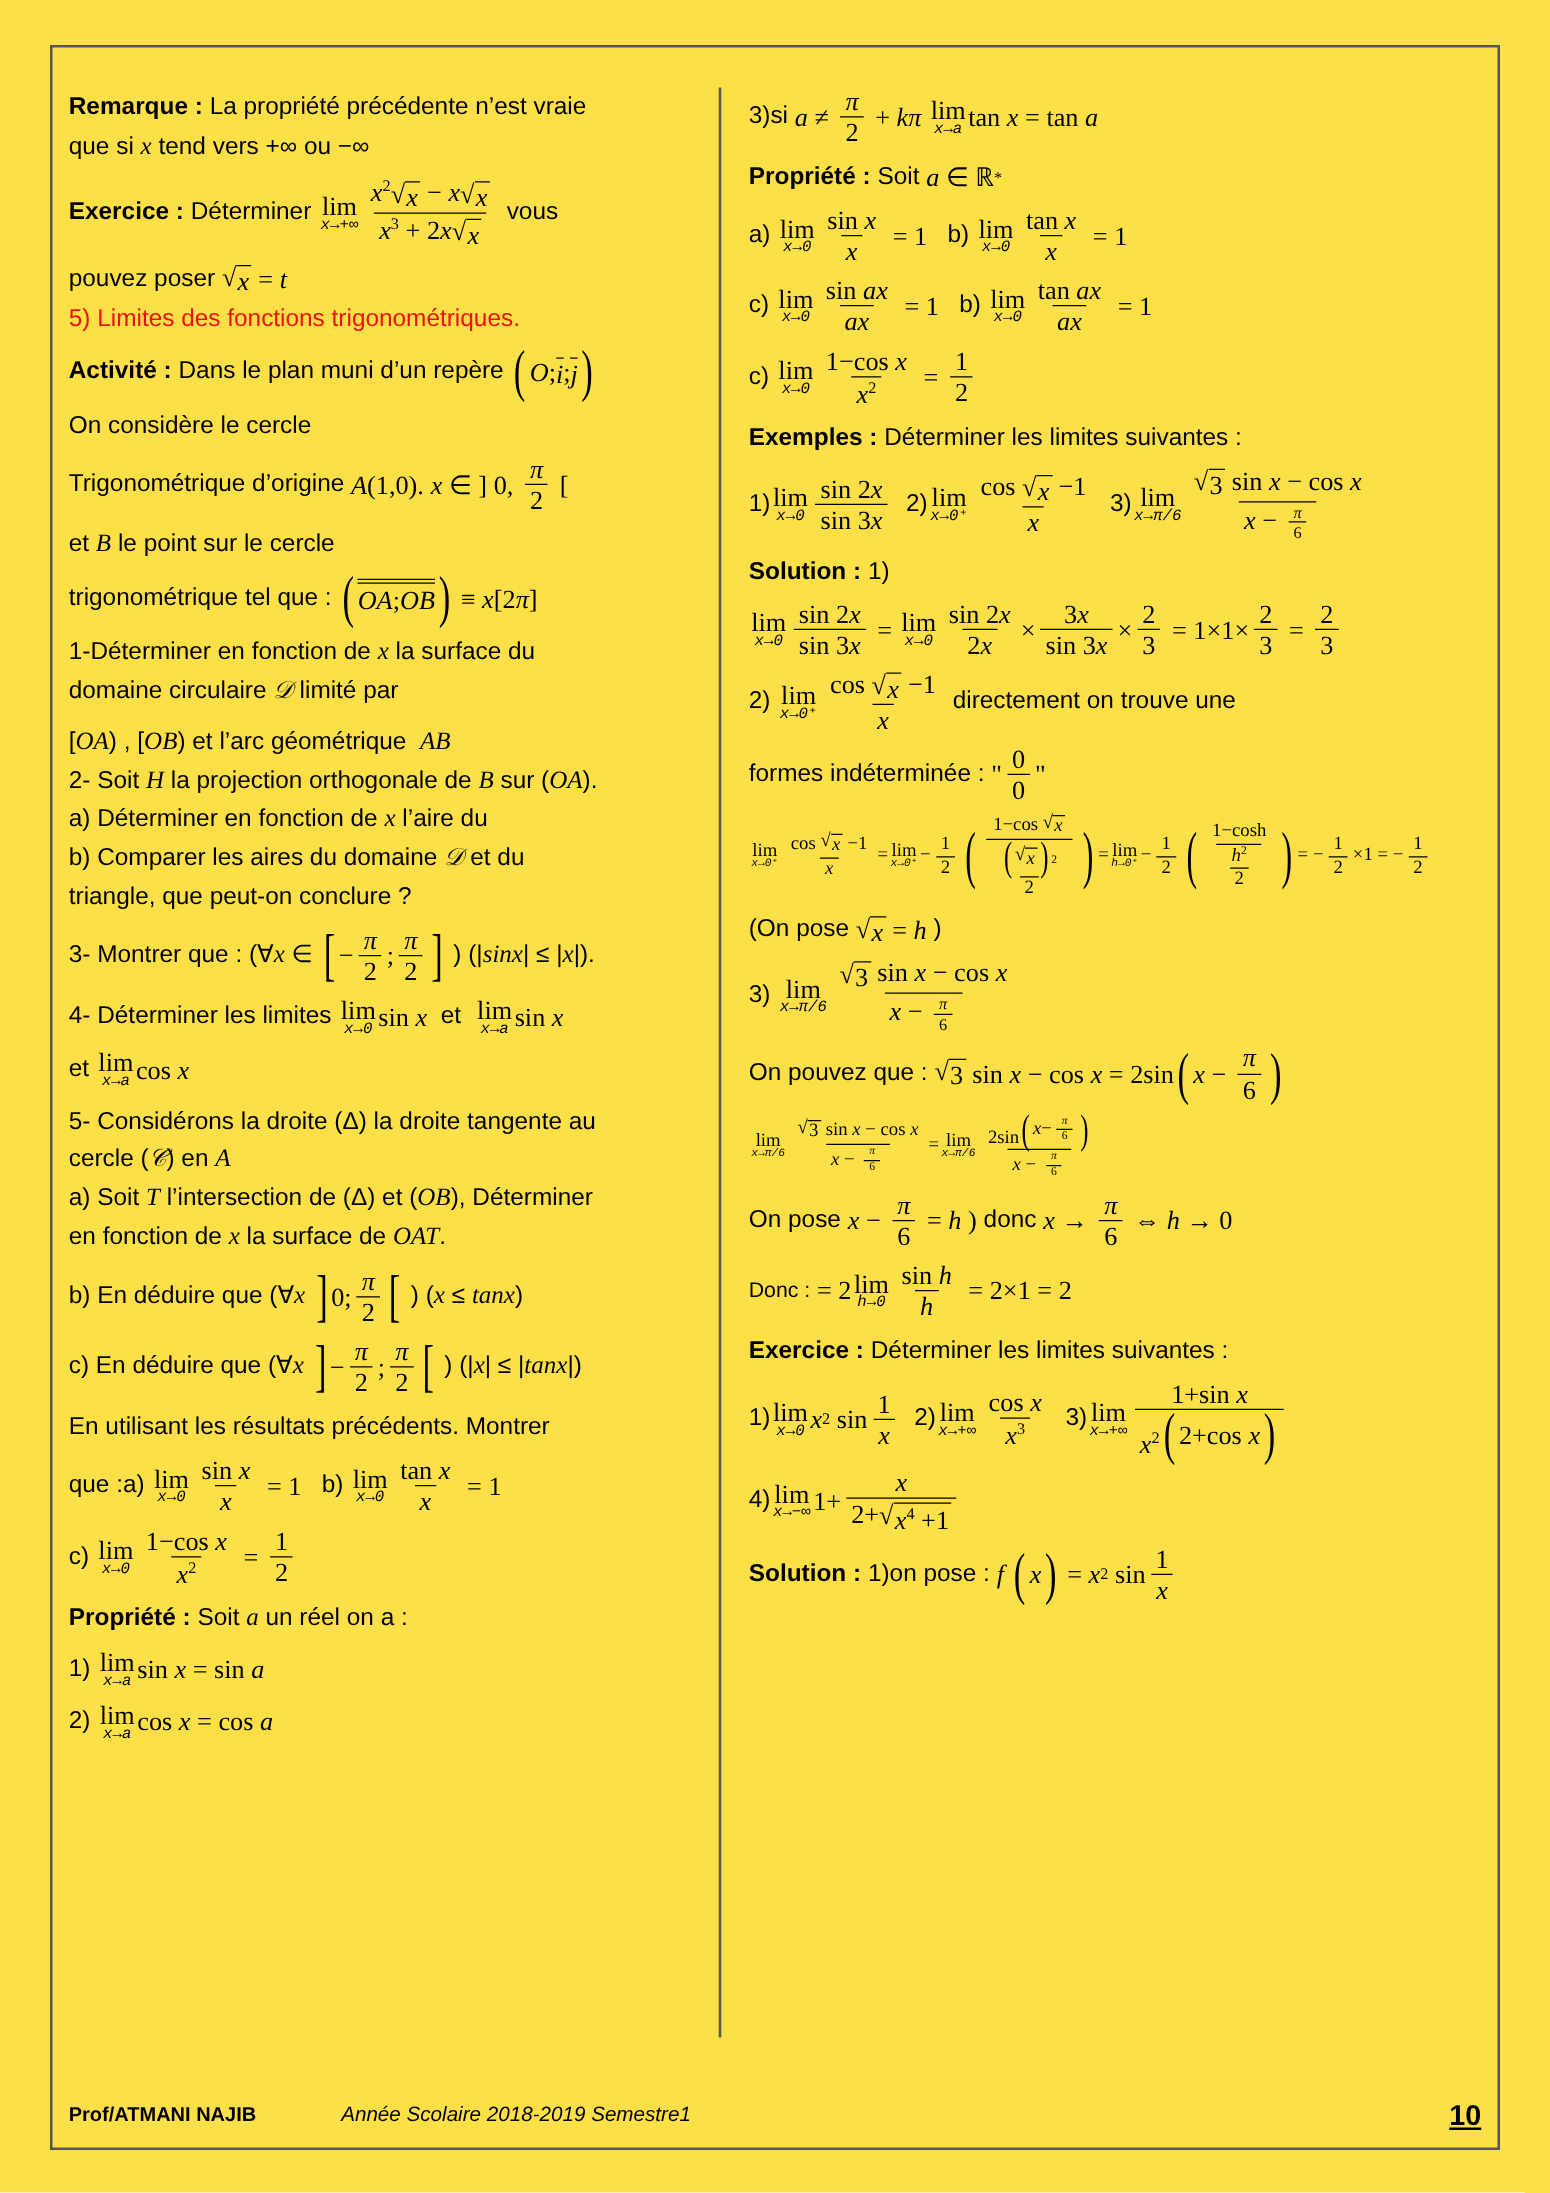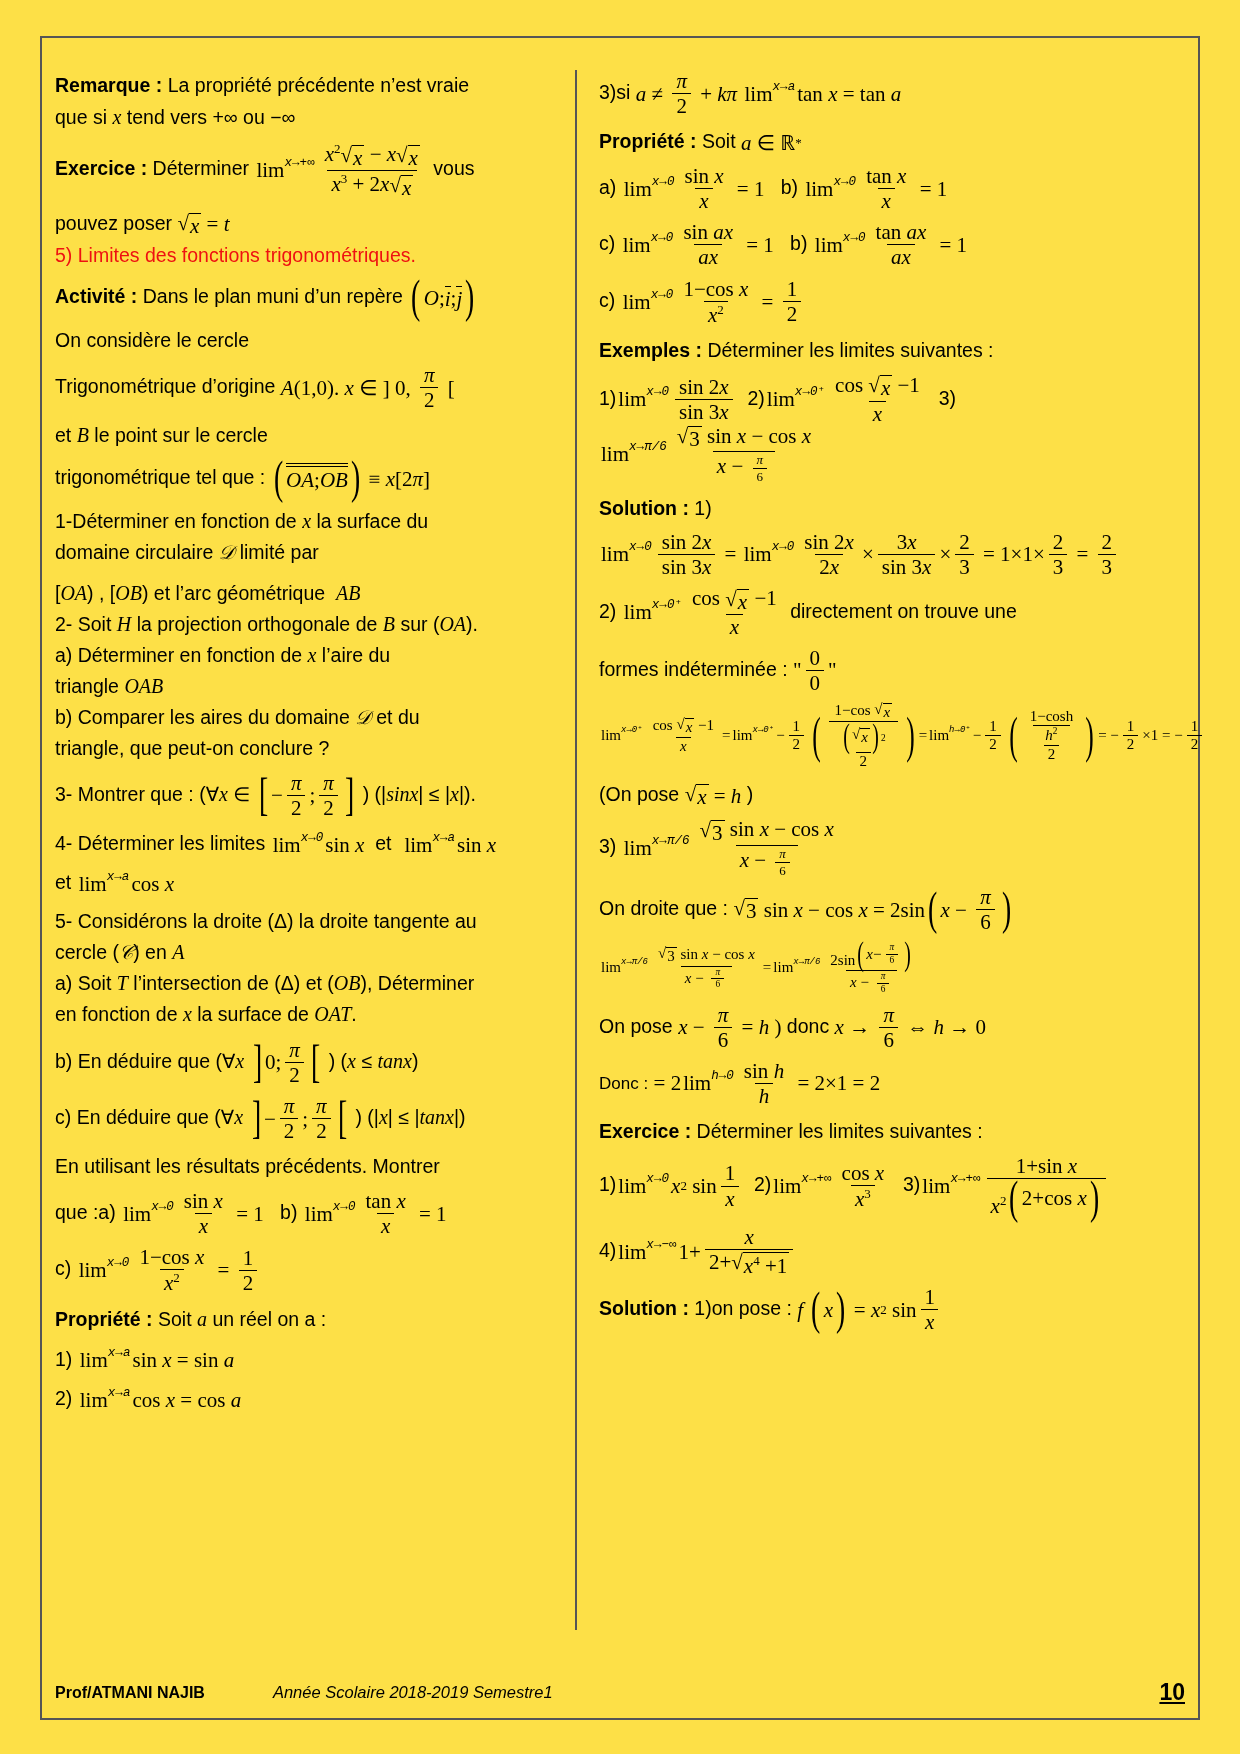--- a/index.html
+++ b/index.html
@@ -91,21 +91,22 @@
     align-items: center;
     font-family: "Liberation Serif", serif;
     font-size: 21px;
     line-height: 1.05;
     margin: 8px 0 8px 0;
     white-space: nowrap;
   }
   .small .mathrow, .mathblock.small { font-size: 15px; }
   .lim {
     display: inline-flex;
-    align-items: flex-start;
+    flex-direction: column;
+    align-items: center;
     vertical-align: middle;
     margin: 0 2px;
   }
   .lim .op { font-family: "Liberation Serif", serif; font-style: normal; font-size: 1em; }
   .lim .sub { font-size: 0.6em; font-family: Liberation Mono, monospace; font-style: italic; margin-top: -2px; }
   .frac {
     display: inline-flex;
     flex-direction: column;
     align-items: center;
     vertical-align: middle;
@@ -284,23 +285,20 @@
         domaine circulaire <span class="cal">𝒟</span> limité par
       </div>
       <div class="line gap tight">
         [<span class="m">OA</span>) , [<span class="m">OB</span>) et l’arc géométrique&nbsp; <span class="m">AB</span>
       </div>
       <div class="line tight">
         2- Soit <span class="m">H</span> la projection orthogonale de <span class="m">B</span> sur (<span class="m">OA</span>).
       </div>
       <div class="line tight">
         a) Déterminer en fonction de <span class="m">x</span> l’aire du
-      </div>
-      <div class="line tight">
-        triangle <span class="m">OAB</span>
       </div>
       <div class="line tight">
         b) Comparer les aires du domaine <span class="cal">𝒟</span> et du
       </div>
       <div class="line tight">
         triangle, que peut-on conclure ?
       </div>
 
       <div class="line gap">
         3- Montrer que : (∀<span class="m">x</span> ∈
@@ -755,21 +753,21 @@
                 </span>&nbsp;<span class="mr">sin</span>&nbsp;<span class="ital">x</span>&nbsp;−&nbsp;<span class="mr">cos</span>&nbsp;<span class="ital">x</span></span>
               <span class="den"><span class="ital">x</span>&nbsp;−&nbsp;<span class="frac sm">
                   <span class="num"><span class="ital">π</span></span>
                   <span class="den">6</span>
                 </span></span>
             </span>
         </span>
       </div>
 
       <div class="line gap">
-        <span>On droite que :</span>
+        <span>On pouvez que :</span>
         <span class="mathrow small">
           <span class="sqrt">
               <span class="rad">√</span>
               <span class="body"><span class="mr">3</span></span>
             </span>&nbsp;<span class="mr">sin</span>&nbsp;<span class="ital">x</span>&nbsp;−&nbsp;<span class="mr">cos</span>&nbsp;<span class="ital">x</span>&nbsp;= 2<span class="mr">sin</span>
           <span class="paren"><span class="pl">(</span><span class="ital">x</span>&nbsp;−&nbsp;<span class="frac">
                 <span class="num"><span class="ital">π</span></span>
                 <span class="den">6</span>
               </span><span class="pr">)</span></span>
         </span>

